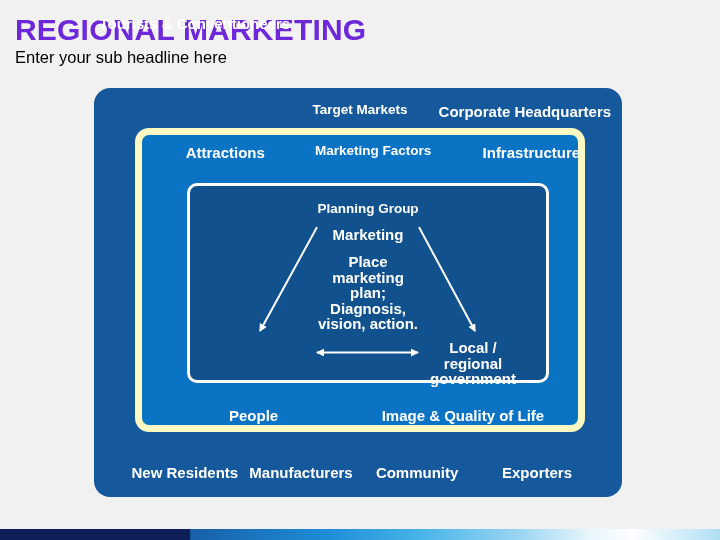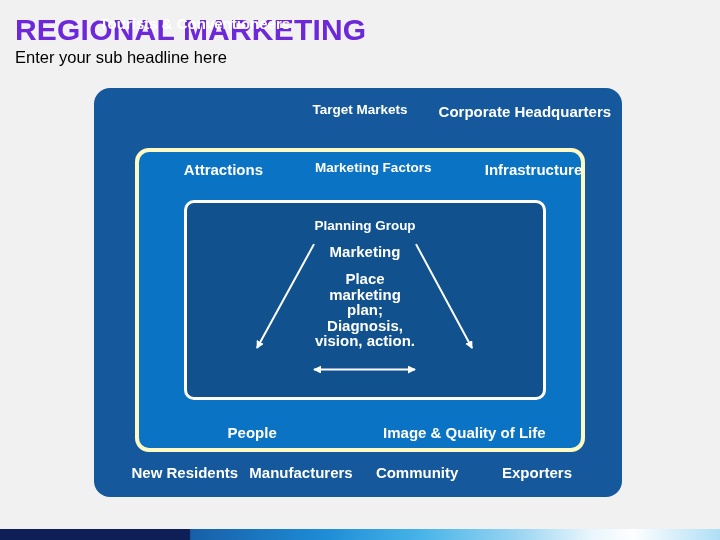--- a/index.html
+++ b/index.html
@@ -22,24 +22,24 @@
     font-size: 16.5px; color: #000; text-align: right;
   }
 
   .outer-box {
     position: absolute; left: 94px; top: 88px;
     width: 528px; height: 409px;
     background: #15599C;
     border-radius: 16px;
   }
   .middle-box {
-    position: absolute; left: 41px; top: 60px;
+    position: absolute; left: 41px; top: 40px;
     width: 450px; height: 304px;
     background: #0B73C4;
-    border: 4px solid #fef9c3;
+    border: 7px solid #fef9c3;
     border-radius: 14px;
     box-sizing: border-box;
   }
   .inner-box {
     position: absolute; left: 45px; top: 48px;
     width: 362px; height: 200px;
     background: #11528E;
     border: 3px solid #ffffff;
     border-radius: 10px;
     box-sizing: border-box;
@@ -122,19 +122,21 @@
 
         <span class="lbl heading" style="left:50%; top:15px;">Planning Group</span>
         <span class="lbl" style="left:50%; top:40px;">Marketing</span>
 
         <span class="lbl multiline" style="left:50%; top:68px;">Place
 marketing
 plan;
 Diagnosis,
 vision, action.</span>
 
+        <span class="lbl multiline" style="left:283px; top:154px;">Local / regional
+government</span>
 
       </div>
     </div>
   </div>
 
   <div class="bottom-bar"></div>
 </div>
 
 </body></html>

